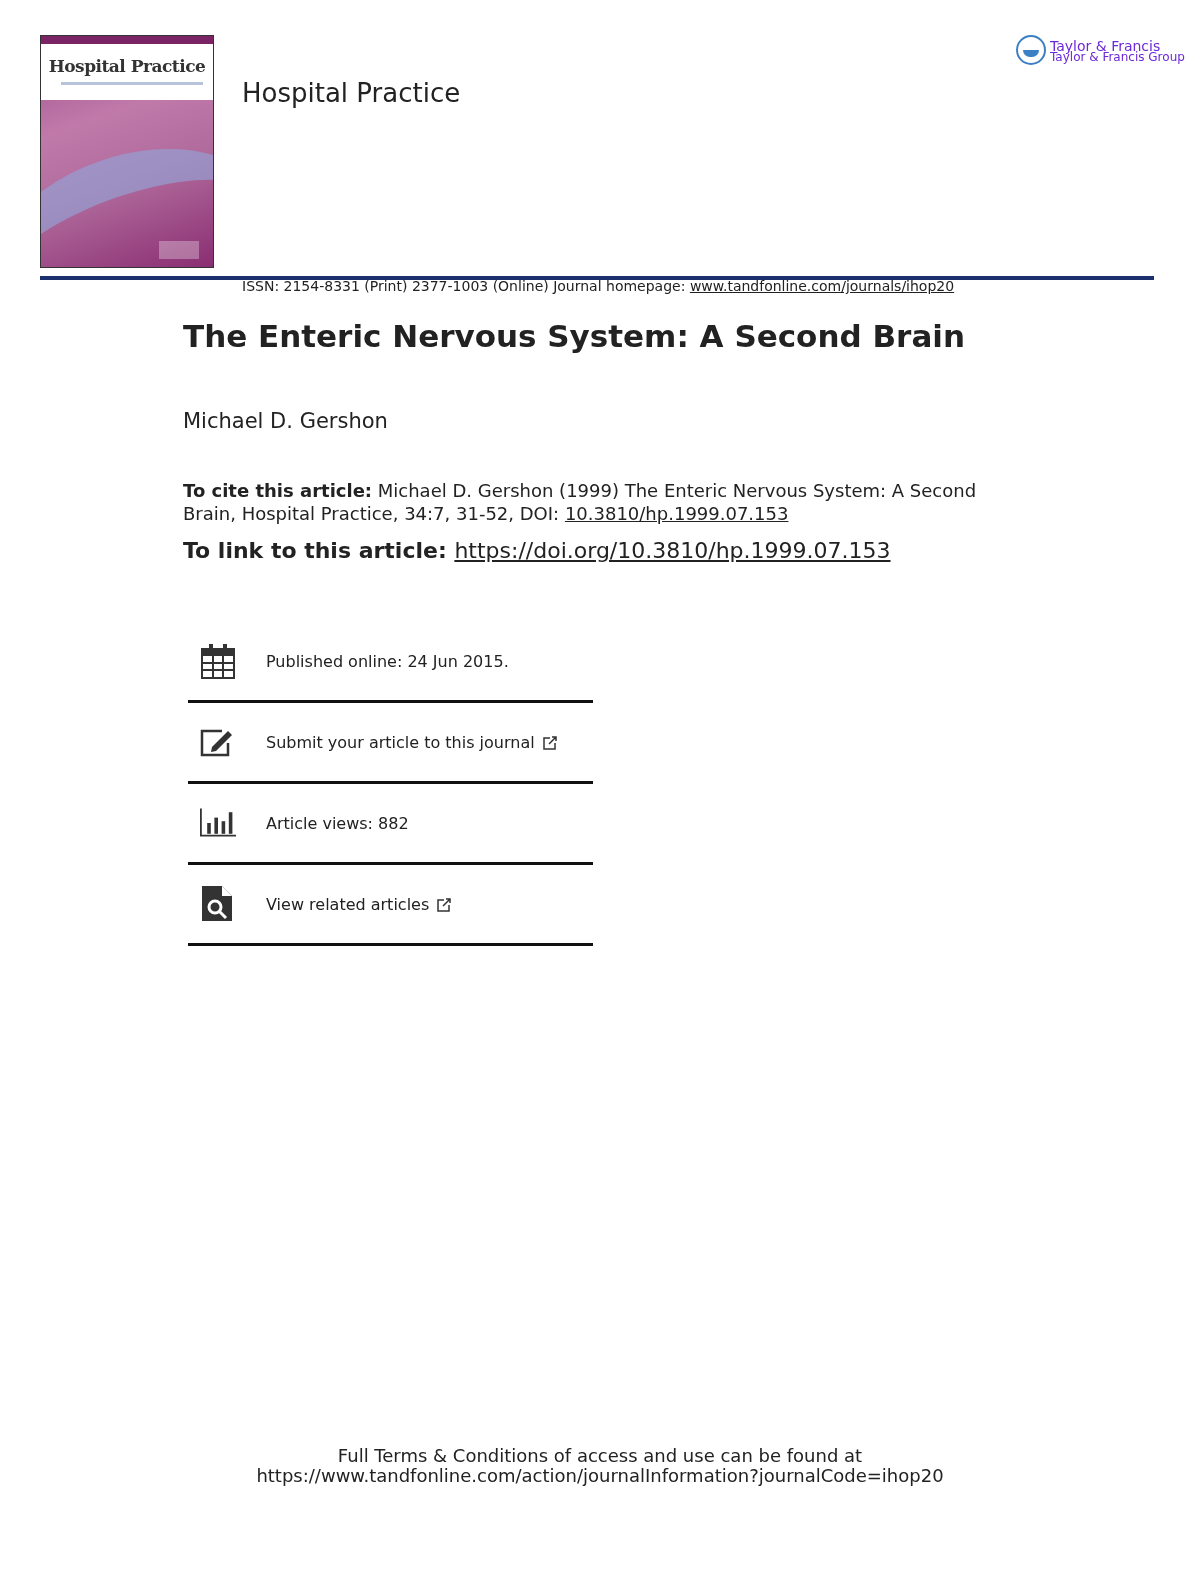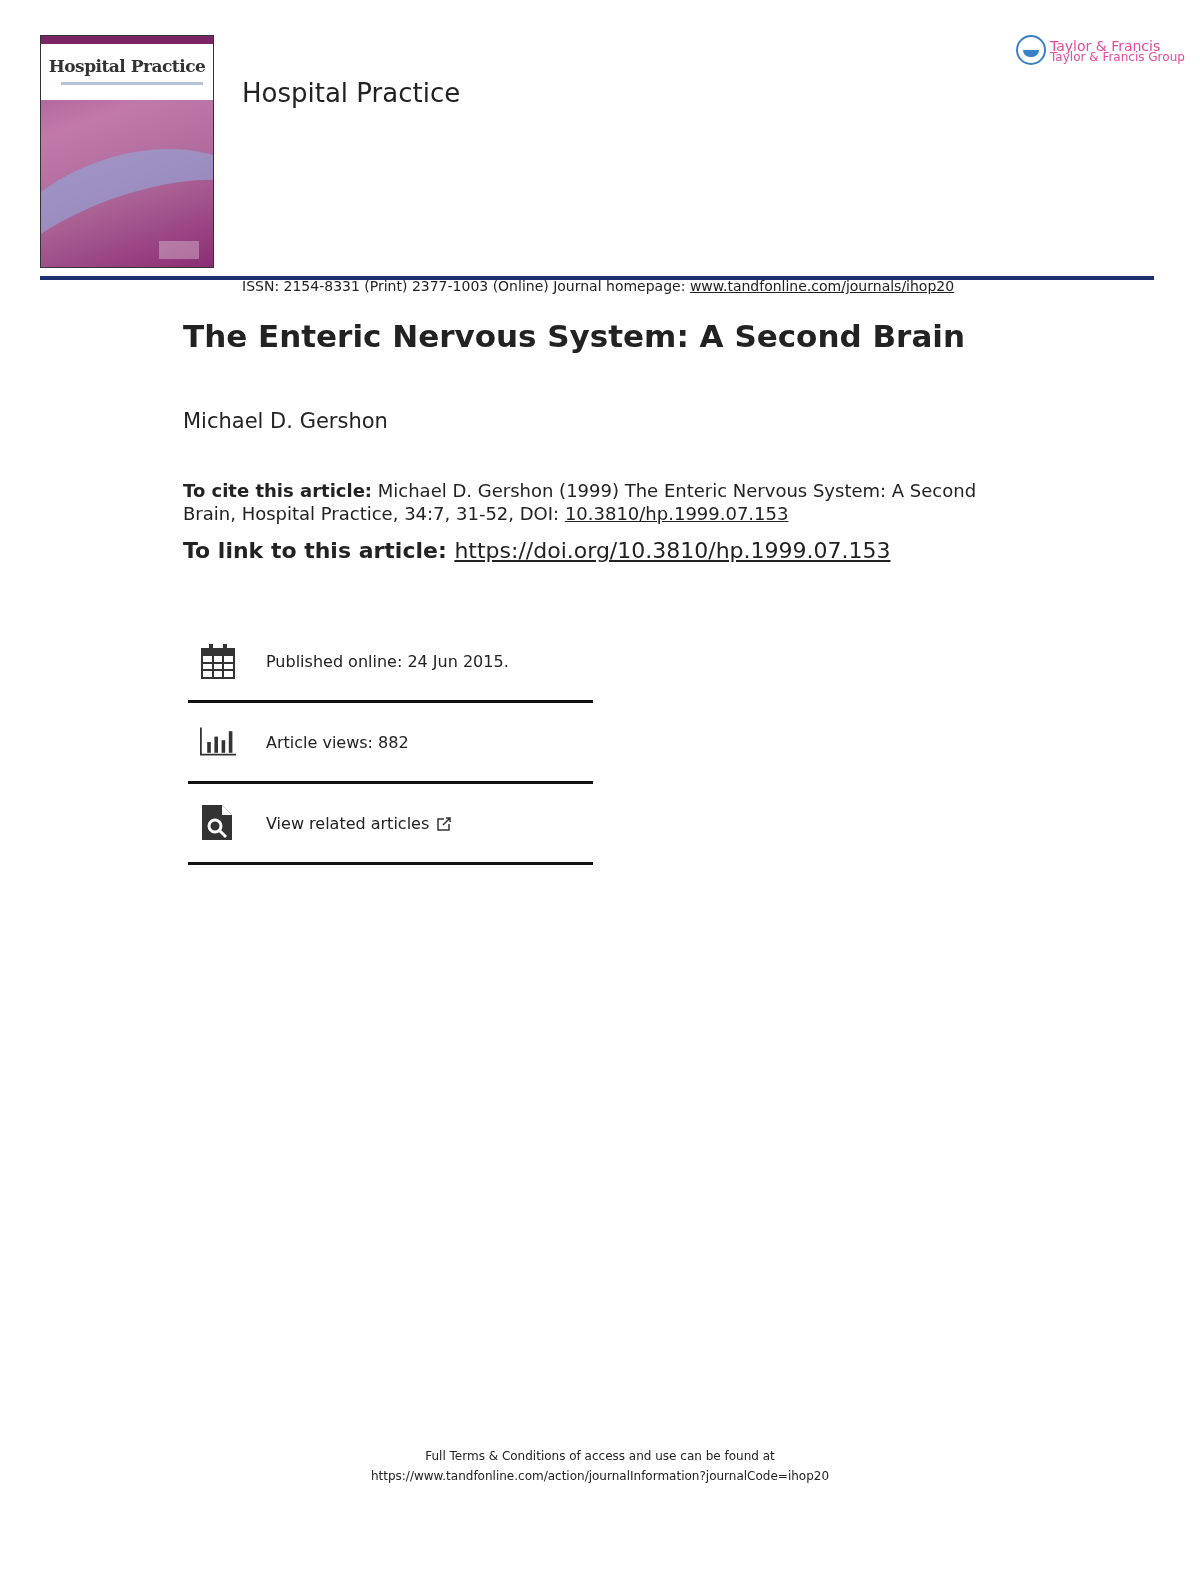--- a/index.html
+++ b/index.html
@@ -6,41 +6,41 @@
   body { width:1200px; height:1576px; position:relative; font-family:"DejaVu Sans", sans-serif; color:#222; overflow:hidden; }
   .cover { position:absolute; left:40px; top:35px; width:174px; height:233px; border:1px solid #333; box-sizing:border-box;
     background: linear-gradient(160deg, #a04c8a 0%, #c07aaa 35%, #b06a9c 60%, #8a2e72 100%); overflow:hidden; }
   .cover .topband { position:absolute; left:0; top:0; right:0; height:8px; background:#7a2466; }
   .cover .white { position:absolute; left:0; top:8px; right:0; height:56px; background:#fff; }
   .cover .ctitle { position:absolute; left:0; right:0; top:20px; text-align:center; font-family:"DejaVu Serif", serif; font-weight:bold; font-size:17px; color:#333; letter-spacing:-0.5px; }
   .cover .csub { position:absolute; left:20px; right:10px; top:46px; height:3px; background:#9ac; opacity:.7; }
   .cover .swoosh { position:absolute; left:-60px; top:120px; width:300px; height:200px; border-radius:50%; border-top:40px solid rgba(150,160,210,.7); box-sizing:border-box; transform:rotate(-20deg); }
   .cover .badge { position:absolute; right:14px; bottom:8px; width:40px; height:18px; background:rgba(255,255,255,.3); }
   .journal-name { position:absolute; left:242px; top:78px; font-size:26px; color:#222; }
-  .tf-logo { position:absolute; left:1016px; top:35px; display:flex; align-items:center; gap:4px; color:#ec4899; }
+  .tf-logo { position:absolute; left:1016px; top:35px; display:flex; align-items:center; gap:4px; color:#6d28d9; }
   .tf-logo .circ { width:30px; height:30px; border:2px solid #3b7fc4; border-radius:50%; box-sizing:border-box; position:relative; }
   .tf-logo .circ::after { content:""; position:absolute; left:5px; top:13px; width:16px; height:7px; background:#3b7fc4; border-radius:0 0 8px 8px; }
   .tf-logo .t1 { font-size:14px; line-height:14px; }
   .tf-logo .t2 { font-size:12px; line-height:9px; }
   .issn { position:absolute; left:242px; top:254px; font-size:14px; color:#222;margin-top:24px; }
   .issn a { color:#222; text-decoration:underline; }
   .rule { position:absolute; left:40px; top:276px; width:1114px; height:4px; background:#1c2f6e; }
   .title { position:absolute; left:183px; top:318px; font-size:31px; font-weight:bold; color:#222;text-align:right; }
   .author { position:absolute; left:183px; top:409px; font-size:21px; color:#222; }
   .cite { position:absolute; left:183px; top:479px; width:820px; font-size:18px; line-height:23px; color:#222; }
   .cite b { font-weight:bold; }
   .cite a, .link a { color:#222; text-decoration:underline; }
   .link { position:absolute; left:183px; top:538px; font-size:22px; color:#222; }
   .info { position:absolute; left:188px; top:622px; width:405px; }
   .info-row { height:78px; border-bottom:3px solid #111; display:flex; align-items:center; position:relative;gap:18px; }
   .info-row:first-child { height:78px; }
   .info-row .ico { width:36px; height:36px; margin-left:12px; margin-right:12px; display:flex; align-items:center; justify-content:center; }
   .info-row .txt { font-size:16px; color:#222; }
   .info-row .ext { display:inline-block; margin-left:8px; width:14px; height:14px; vertical-align:middle; }
-  .footer { position:absolute; left:0; right:0; top:1446px; text-align:center; font-size:12px; line-height:20px; color:#222; }
+  .footer { position:absolute; left:0; right:0; top:1446px; text-align:center; font-size:18px; line-height:20px; color:#222; }
 </style>
 </head>
 <body>
 
 <div class="cover">
   <div class="topband"></div>
   <div class="white"></div>
   <div class="ctitle">Hospital Practice</div>
   <div class="csub"></div>
   <div class="swoosh"></div>
@@ -79,20 +79,32 @@
           <line x1="12" y1="13" x2="12" y2="35" stroke="#333" stroke-width="2"></line>
           <line x1="22" y1="13" x2="22" y2="35" stroke="#333" stroke-width="2"></line>
           <rect x="8" y="1" width="4" height="8" fill="#333"></rect>
           <rect x="22" y="1" width="4" height="8" fill="#333"></rect>
         </svg>
     </span>
     <span class="txt">Published online: 24 Jun 2015.</span>
   </div>
   <div class="info-row">
     <span class="ico">
+      <svg width="36" height="30" viewBox="0 0 36 30">
+          <path d="M22 4 H2 V28 H28 V16" fill="none" stroke="#333" stroke-width="2.5"></path>
+          <path d="M12 20 L28 4 L32 8 L16 24 L11 25 Z" fill="#333"></path>
+        </svg>
+    </span>
+    <span class="txt"><span>Submit your article to this journal</span><svg class="ext" viewBox="0 0 14 14">
+          <path d="M7 2 H1 V13 H12 V7" fill="none" stroke="#333" stroke-width="1.5"></path>
+          <path d="M6 8 L13 1 M9 1 H13 V5" fill="none" stroke="#333" stroke-width="1.5"></path>
+        </svg></span>
+  </div>
+  <div class="info-row">
+    <span class="ico">
       <svg width="40" height="32" viewBox="0 0 40 32">
           <path d="M1 0 V30 H40" fill="none" stroke="#333" stroke-width="2"></path>
           <rect x="8" y="16" width="4" height="12" fill="#333"></rect>
           <rect x="16" y="10" width="4" height="18" fill="#333"></rect>
           <rect x="24" y="14" width="4" height="14" fill="#333"></rect>
           <rect x="32" y="4" width="4" height="24" fill="#333"></rect>
         </svg>
     </span>
     <span class="txt">Article views: 882</span>
   </div>

